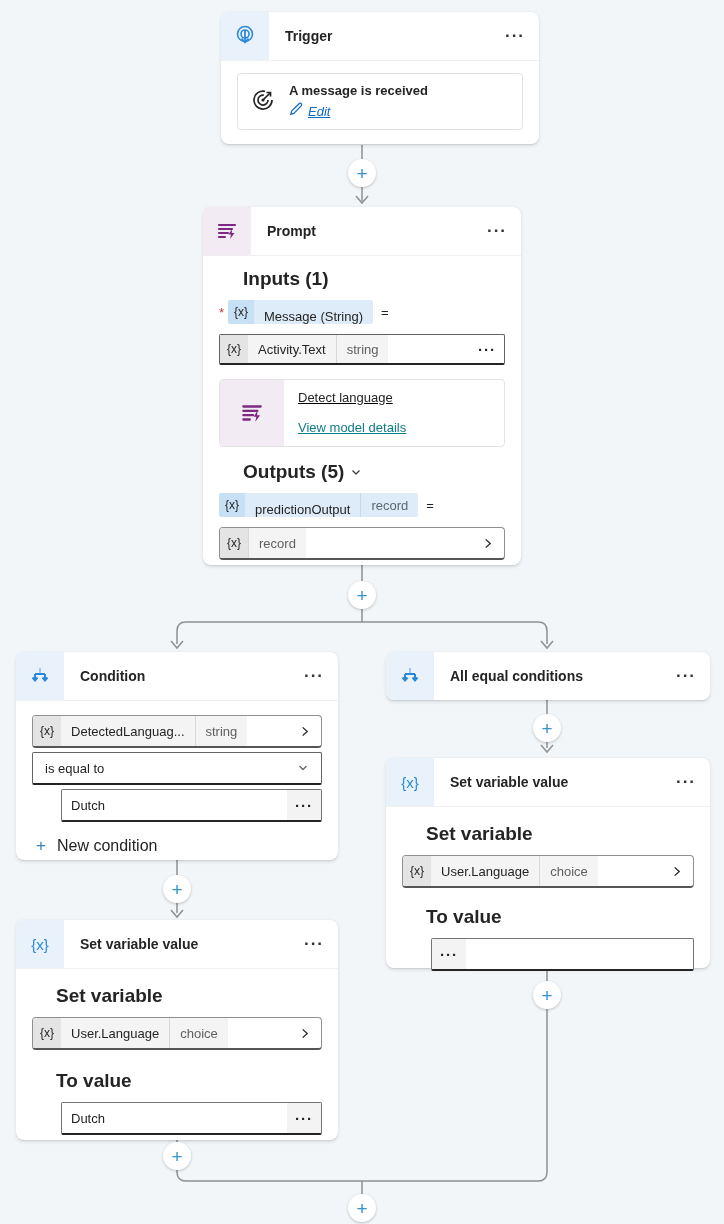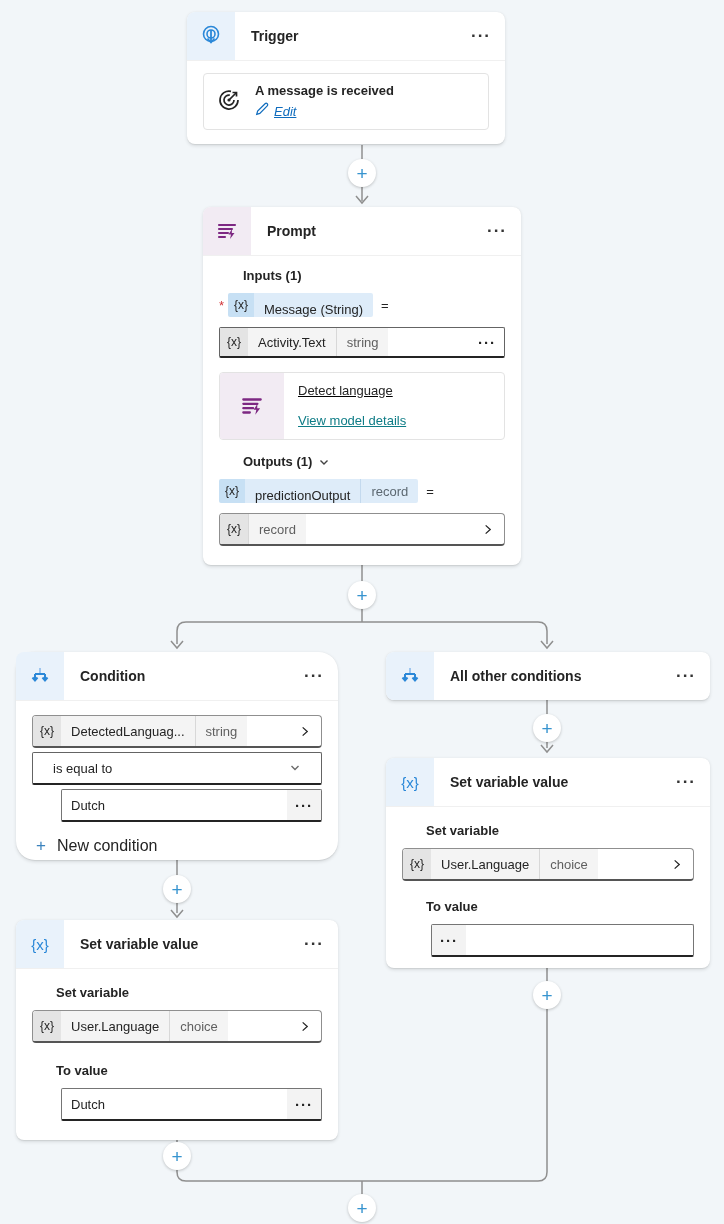--- a/index.html
+++ b/index.html
@@ -12,21 +12,21 @@
   .hdr-divider{height:1px;background:#f0f0f0;}
   .icon-tile{width:48px;height:48px;flex:0 0 48px;display:flex;align-items:center;justify-content:center;border-radius:8px 0 0 0;}
   .icon-tile.full{border-radius:8px 0 0 8px;}
   .tile-blue{background:#e9f2fb;}
   .tile-purple{background:#f2ebf3;}
   .node-title{flex:1;margin-left:16px;font-size:14px;font-weight:700;color:#242424;white-space:nowrap;}
   .more-btn{padding:0 14px;color:#333;font-size:17px;font-weight:700;letter-spacing:1px;cursor:pointer;line-height:48px;}
   .more-btn.small{padding:0;line-height:normal;}
   .fx-hdr{font-size:15px;color:#2b88d8;}
   .body-pad{padding:12px 16px 16px 16px;}
-  .section-label{font-size:13px;font-weight:700;color:#242424;display:flex;align-items:center;gap:6px;padding-left:24px;}
+  .section-label{font-size:19px;font-weight:700;color:#242424;display:flex;align-items:center;gap:6px;padding-left:24px;}
   
   .pill-row{display:flex;align-items:center;margin:10px 0 10px 0;}
   .req-star{color:#d13438;font-size:13px;margin-right:3px;margin-left:-9px;width:6px;}
   .pill{display:inline-flex;align-items:stretch;height:24px;font-size:13px;border-radius:2px;overflow:hidden;}
   .pill .fx{background:#c7e0f4;color:#242424;display:flex;align-items:center;padding:0 6px;font-size:12px;}
   .pill .nm{background:#deecf9;color:#242424;display:flex;align-items:center;padding:16px 10px;}
   .pill .tp{background:#deecf9;color:#5b6770;display:flex;align-items:center;padding:0 10px;border-left:1px solid #c3d9ee;}
   .eq{margin-left:8px;font-size:13px;color:#242424;}
   
   .exp-field{display:flex;align-items:stretch;height:28px;background:#fff;font-size:13px;overflow:hidden;cursor:pointer;}
@@ -35,21 +35,21 @@
   .exp-group{display:flex;align-items:stretch;background:#f4f4f4;}
   .exp-group .fx{background:#e4e4e4;color:#242424;display:flex;align-items:center;padding:0 7px;font-size:12px;}
   .exp-group .nm{display:flex;align-items:center;padding:0 10px;color:#242424;white-space:nowrap;}
   .exp-group .tp{display:flex;align-items:center;padding:0 10px;color:#5f5f5f;border-left:1px solid #d8d8d8;}
   .spacer{flex:1;}
   .trail{display:flex;align-items:center;justify-content:center;width:34px;color:#242424;}
   .trail.gray{background:#f3f3f3;}
   
   .text-field{display:flex;align-items:stretch;height:30px;border:1px solid #757575;border-bottom:2px solid #242424;border-radius:2px;background:#fff;font-size:13px;overflow:hidden;margin-left:29px;}
   .text-field .val{flex:1;display:flex;align-items:center;padding:0 9px;color:#242424;}
-  .dropdown{display:flex;align-items:center;height:30px;border:1px solid #646464;border-bottom:2px solid #242424;border-radius:2px;background:#fff;font-size:13px;padding:0 20px;cursor:pointer;}
+  .dropdown{display:flex;align-items:center;height:30px;border:1px solid #646464;border-bottom:2px solid #242424;border-radius:2px;background:#fff;font-size:13px;padding:0 12px;cursor:pointer;}
   .dropdown .val{flex:1;color:#242424;}
   
   .trig-card{margin:12px 16px 14px 16px;border:1px solid #e3e3e3;border-radius:4px;display:flex;align-items:center;padding:9px 12px;gap:13px;}
   .trig-card .ttl{font-size:13px;font-weight:700;color:#242424;}
   .edit-row{display:flex;align-items:center;gap:5px;margin-top:4px;font-style:italic;}
   .edit-link{font-size:13px;color:#0f6cbd;text-decoration:underline;cursor:pointer;}
   
   .model-card{margin:14px 0 4px 0;border:1px solid #e3e3e3;border-radius:4px;display:flex;align-items:stretch;overflow:hidden;background:#fff;}
   .model-tile{width:64px;flex:0 0 64px;background:#f2ebf3;display:flex;align-items:center;justify-content:center;}
   .model-txt{padding:10px 14px;text-decoration:underline;}
@@ -80,21 +80,21 @@
       <path d="M177 860 V913"></path>
       <polyline points="171,910 177,917 183,910"></polyline>
       <path d="M547 700 V748"></path>
       <polyline points="541,745 547,752 553,745"></polyline>
       <path d="M177 1140 V1172 Q177 1181 186 1181 H362"></path>
       <path d="M547 968 V1172 Q547 1181 538 1181 H362"></path>
       <path d="M362 1181 V1196"></path>
     </g>
   </svg>
 
-  <div class="node" style="left:187px;top:12px;width:318px;">
+  <div class="node" style="left:221px;top:12px;width:318px;">
     <div class="node-header">
       <div class="icon-tile tile-blue">
         <svg width="24" height="24" viewBox="0 0 24 24">
           <circle cx="12" cy="10" r="7.5" fill="none" stroke="#2b88d8" stroke-width="1.6"></circle>
           <circle cx="12" cy="10" r="4" fill="none" stroke="#2b88d8" stroke-width="1.6"></circle>
           <path d="M12 6 V17" stroke="#2b88d8" stroke-width="1.8" fill="none"></path>
           <polyline points="8.5,14.5 12,18.5 15.5,14.5" fill="none" stroke="#2b88d8" stroke-width="1.8"></polyline>
         </svg>
       </div>
       <div class="node-title">Trigger</div>
@@ -176,21 +176,21 @@
             <path d="M17 10 L13.5 15.5 H16 L15 20 L19.5 14 H16.8 Z" fill="#7d2882"></path>
           </svg>
         </div>
         <div class="model-txt">
           <div class="model-title">Detect language</div>
           <span class="model-link">View model details</span>
         </div>
       </div>
 
       <div class="section-label mt14">
-        <span>Outputs (1)</span>
+        <span>Outputs (5)</span>
         <svg width="12" height="12" viewBox="0 0 12 12">
           <polyline points="2.5,4.5 6,8 9.5,4.5" fill="none" stroke="#424242" stroke-width="1.4"></polyline>
         </svg>
       </div>
 
       <div class="pill-row" style="margin-left:0;">
         <span class="pill">
           <span class="fx">{x}</span>
           <span class="nm">predictionOutput</span>
           <span class="tp">record</span>
@@ -206,21 +206,21 @@
         <span class="spacer"></span>
         <span class="trail">
           <svg width="11" height="11" viewBox="0 0 12 12">
               <polyline points="4,1.5 9,6 4,10.5" fill="none" stroke="#242424" stroke-width="1.4"></polyline>
             </svg>
         </span>
       </div>
     </div>
   </div>
 
-  <div class="node" style="left:16px;top:652px;width:322px;height:208px;border-radius:19px;">
+  <div class="node" style="left:16px;top:652px;width:322px;height:208px;">
     <div class="node-header">
       <div class="icon-tile tile-blue">
         <svg width="24" height="24" viewBox="0 0 24 24">
           <path d="M12 4 V10" stroke="#9ec6ef" stroke-width="2"></path>
           <path d="M7 10 H17 M7 10 V16 M17 10 V16" stroke="#2b88d8" stroke-width="2" fill="none"></path>
           <polyline points="4.5,13.5 7,16.5 9.5,13.5" fill="none" stroke="#2b88d8" stroke-width="2"></polyline>
           <polyline points="14.5,13.5 17,16.5 19.5,13.5" fill="none" stroke="#2b88d8" stroke-width="2"></polyline>
         </svg>
       </div>
       <div class="node-title">Condition</div>
@@ -261,21 +261,21 @@
   <div class="node" style="left:386px;top:652px;width:324px;height:48px;">
     <div class="node-header">
       <div class="icon-tile tile-blue full">
         <svg width="24" height="24" viewBox="0 0 24 24">
           <path d="M12 4 V10" stroke="#9ec6ef" stroke-width="2"></path>
           <path d="M7 10 H17 M7 10 V16 M17 10 V16" stroke="#2b88d8" stroke-width="2" fill="none"></path>
           <polyline points="4.5,13.5 7,16.5 9.5,13.5" fill="none" stroke="#2b88d8" stroke-width="2"></polyline>
           <polyline points="14.5,13.5 17,16.5 19.5,13.5" fill="none" stroke="#2b88d8" stroke-width="2"></polyline>
         </svg>
       </div>
-      <div class="node-title">All other conditions</div>
+      <div class="node-title">All equal conditions</div>
       <div class="more-btn">···</div>
     </div>
   </div>
 
   <div class="node" style="left:386px;top:758px;width:324px;height:210px;">
     <div class="node-header">
       <div class="icon-tile tile-blue">
         <span class="fx-hdr">{x}</span>
       </div>
       <div class="node-title">Set variable value</div>

